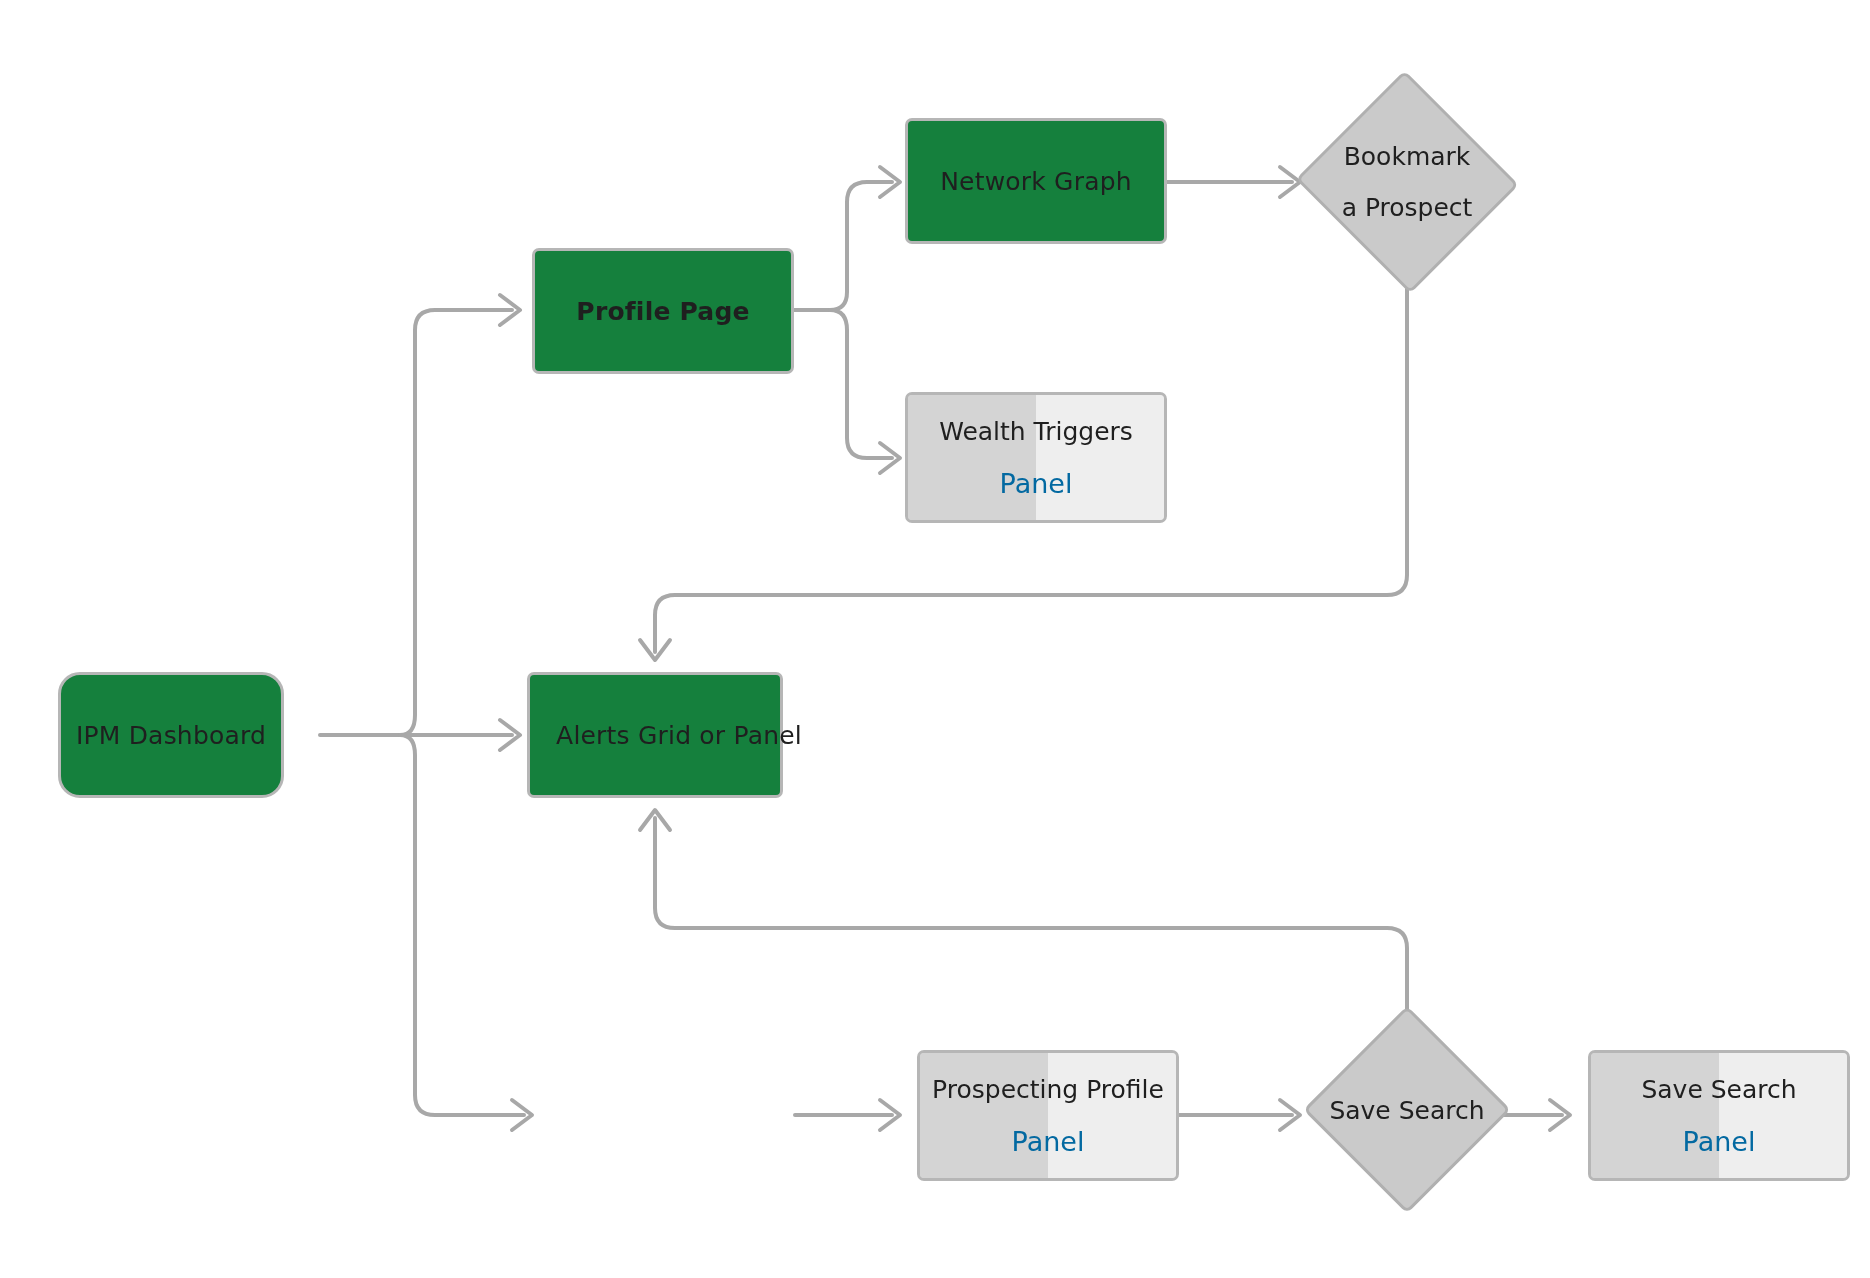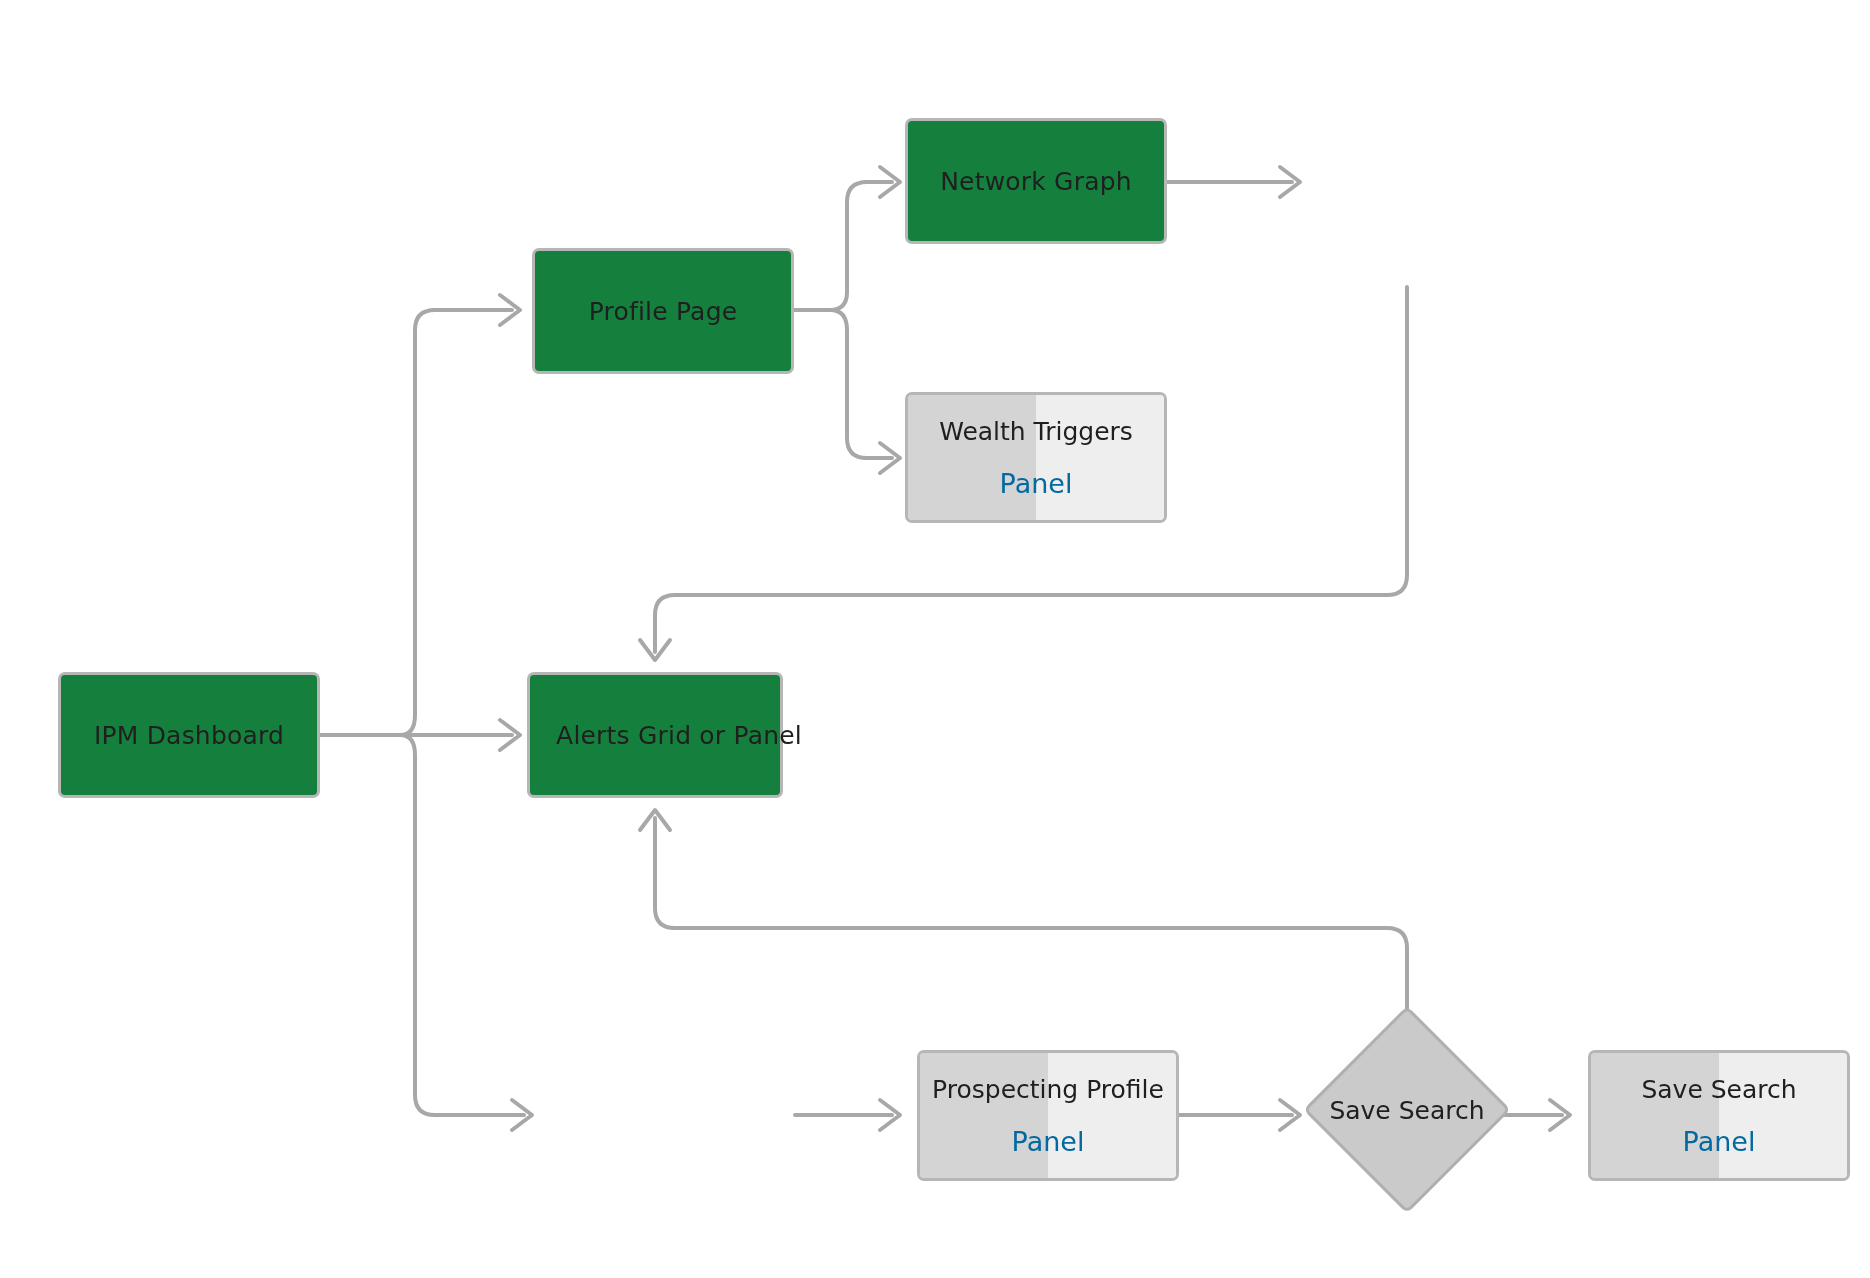--- a/index.html
+++ b/index.html
@@ -120,32 +120,39 @@
       <path d="M1280,1100 L1300,1115 L1280,1130"></path>
 
       <path d="M1502,1115 L1562,1115"></path>
       <path d="M1550,1100 L1570,1115 L1550,1130"></path>
 
       <path d="M1407,1013 L1407,948 Q1407,928 1387,928 L675,928 Q655,928 655,908 L655,818"></path>
       <path d="M640,830 L655,810 L670,830"></path>
     </g>
   </svg>
 
-  <div class="node proc" style="left:58px;top:672px;width:262px;height:126px;">
+  <div class="node proc" style="left:58px;top:672px;width:226px;height:126px;border-radius:22px;">
     <span class="lbl">IPM Dashboard</span>
   </div>
 
-  <div class="node proc" style="left:532px;top:248px;width:262px;height:126px;">
+  <div class="node proc" style="left:532px;top:248px;width:262px;height:126px;font-weight:bold;">
     <span class="lbl">Profile Page</span>
   </div>
 
   <div class="node proc" style="left:905px;top:118px;width:262px;height:126px;">
     <span class="lbl">Network Graph</span>
   </div>
 
+  <div class="node diamond" style="left:1297px;top:77px;width:220px;height:210px;">
+    <div class="dshape"></div>
+    <div class="dtext">
+      <span class="l1">Bookmark</span>
+      <span class="l2">a Prospect</span>
+    </div>
+  </div>
 
   <div class="node panelbox" style="left:905px;top:392px;width:262px;height:131px;">
     <div class="half-dark"></div>
     <div class="half-light"></div>
     <div class="ptext">
       <span class="l1">Wealth Triggers</span>
       <span class="l2">Panel</span>
     </div>
   </div>
 

